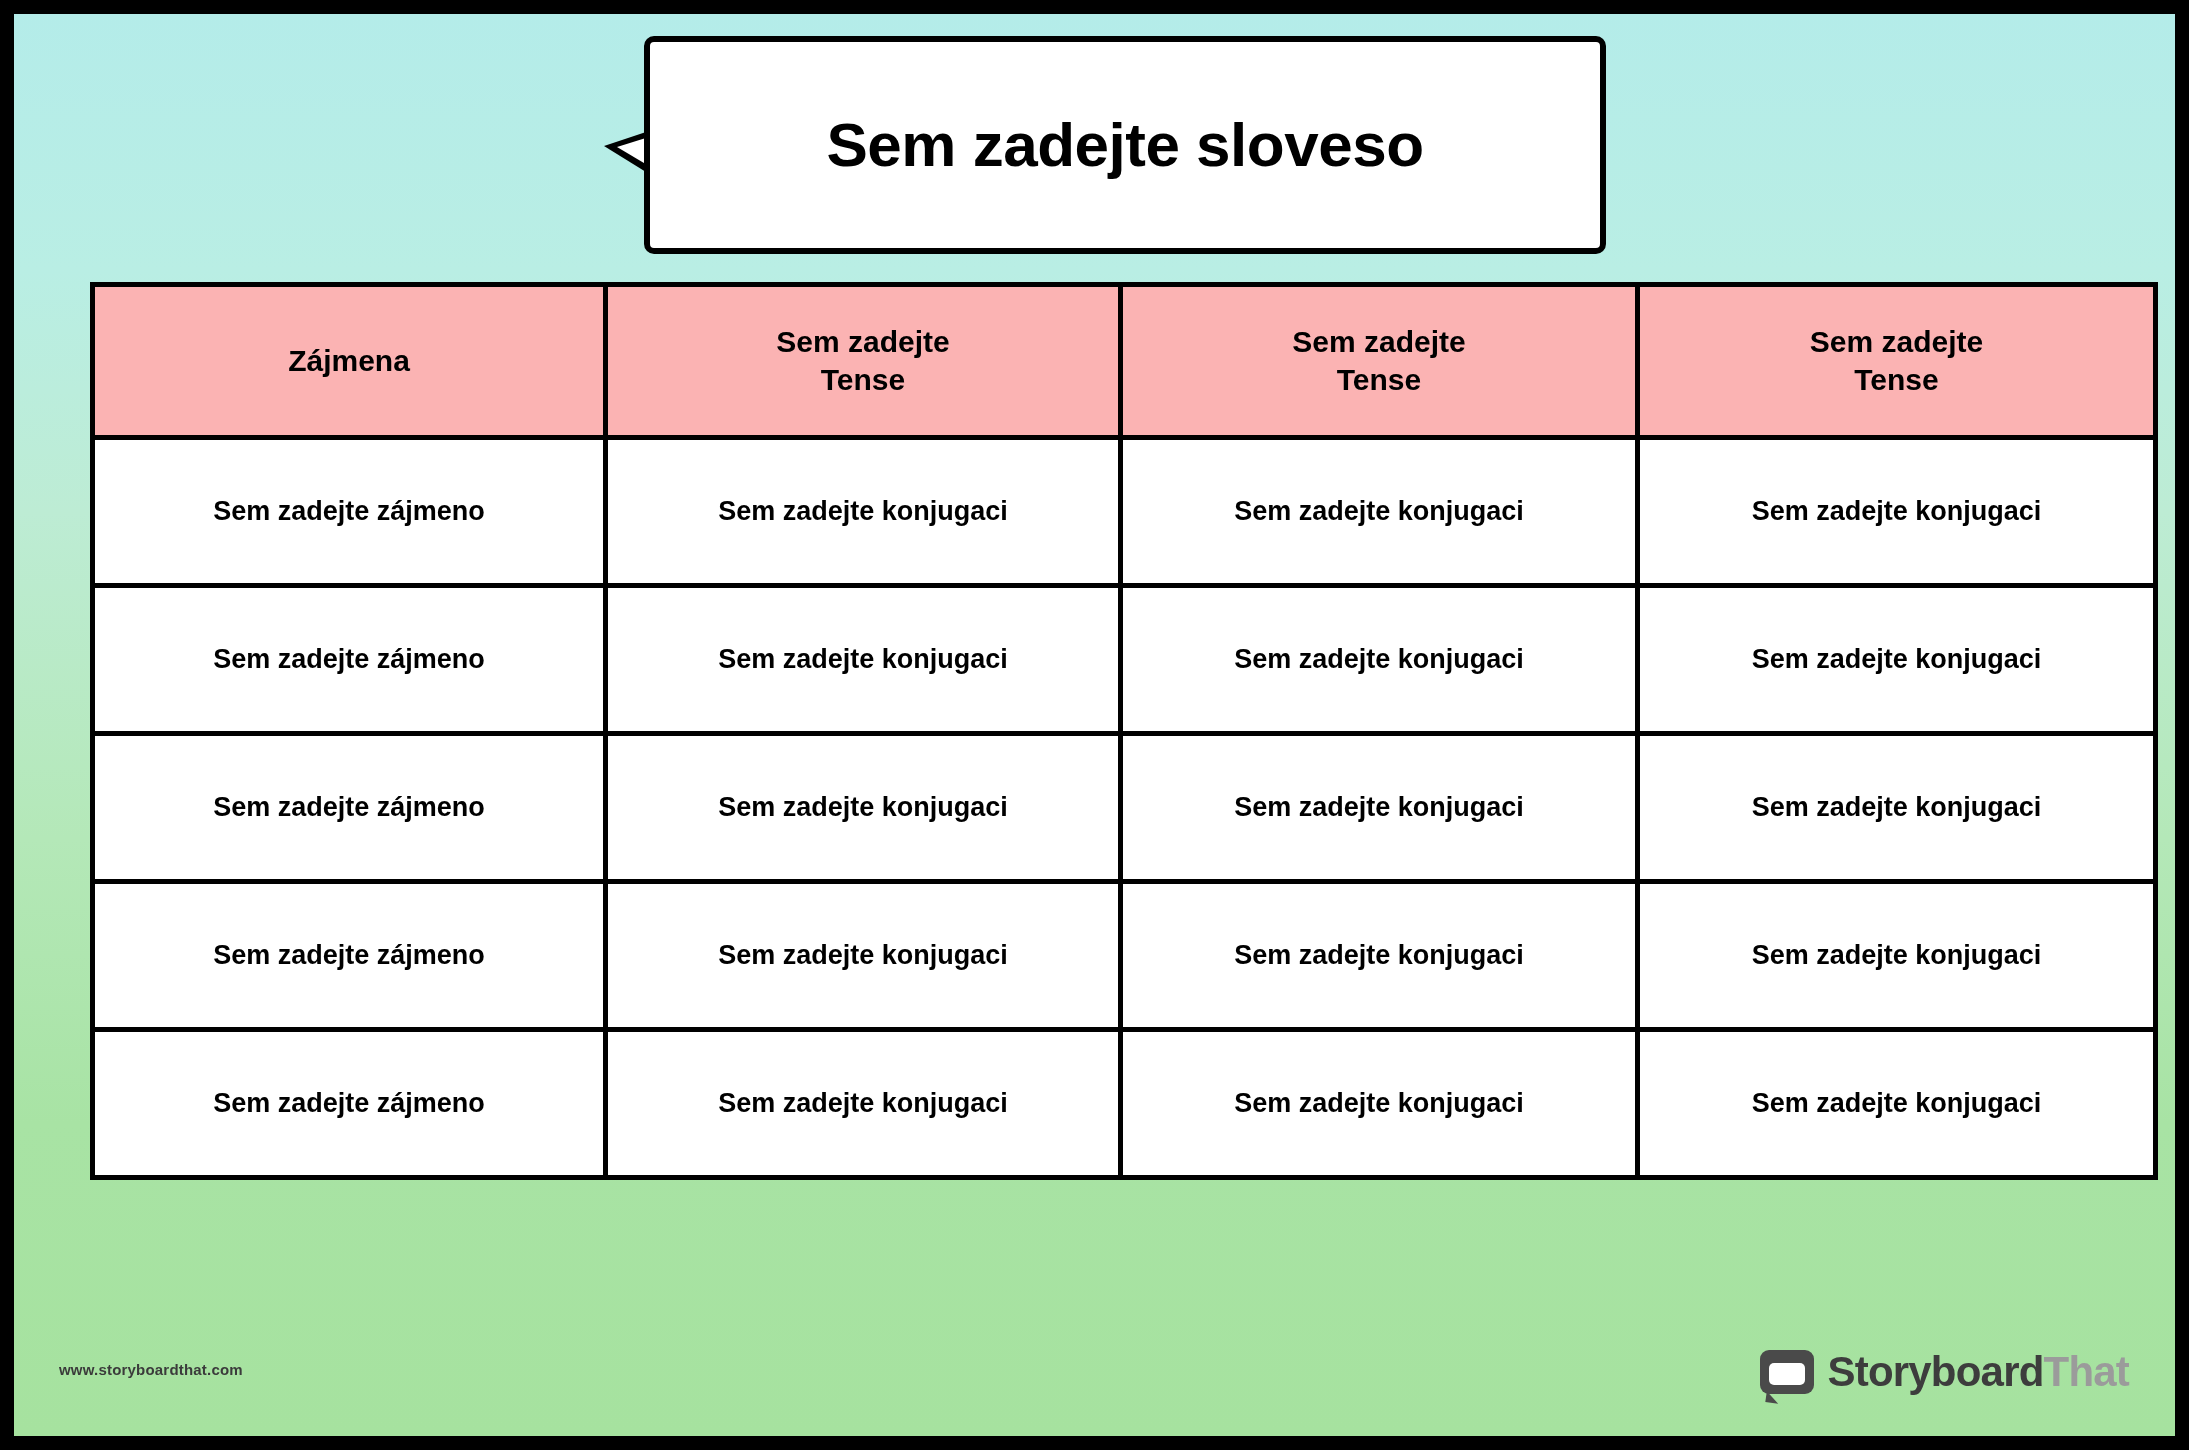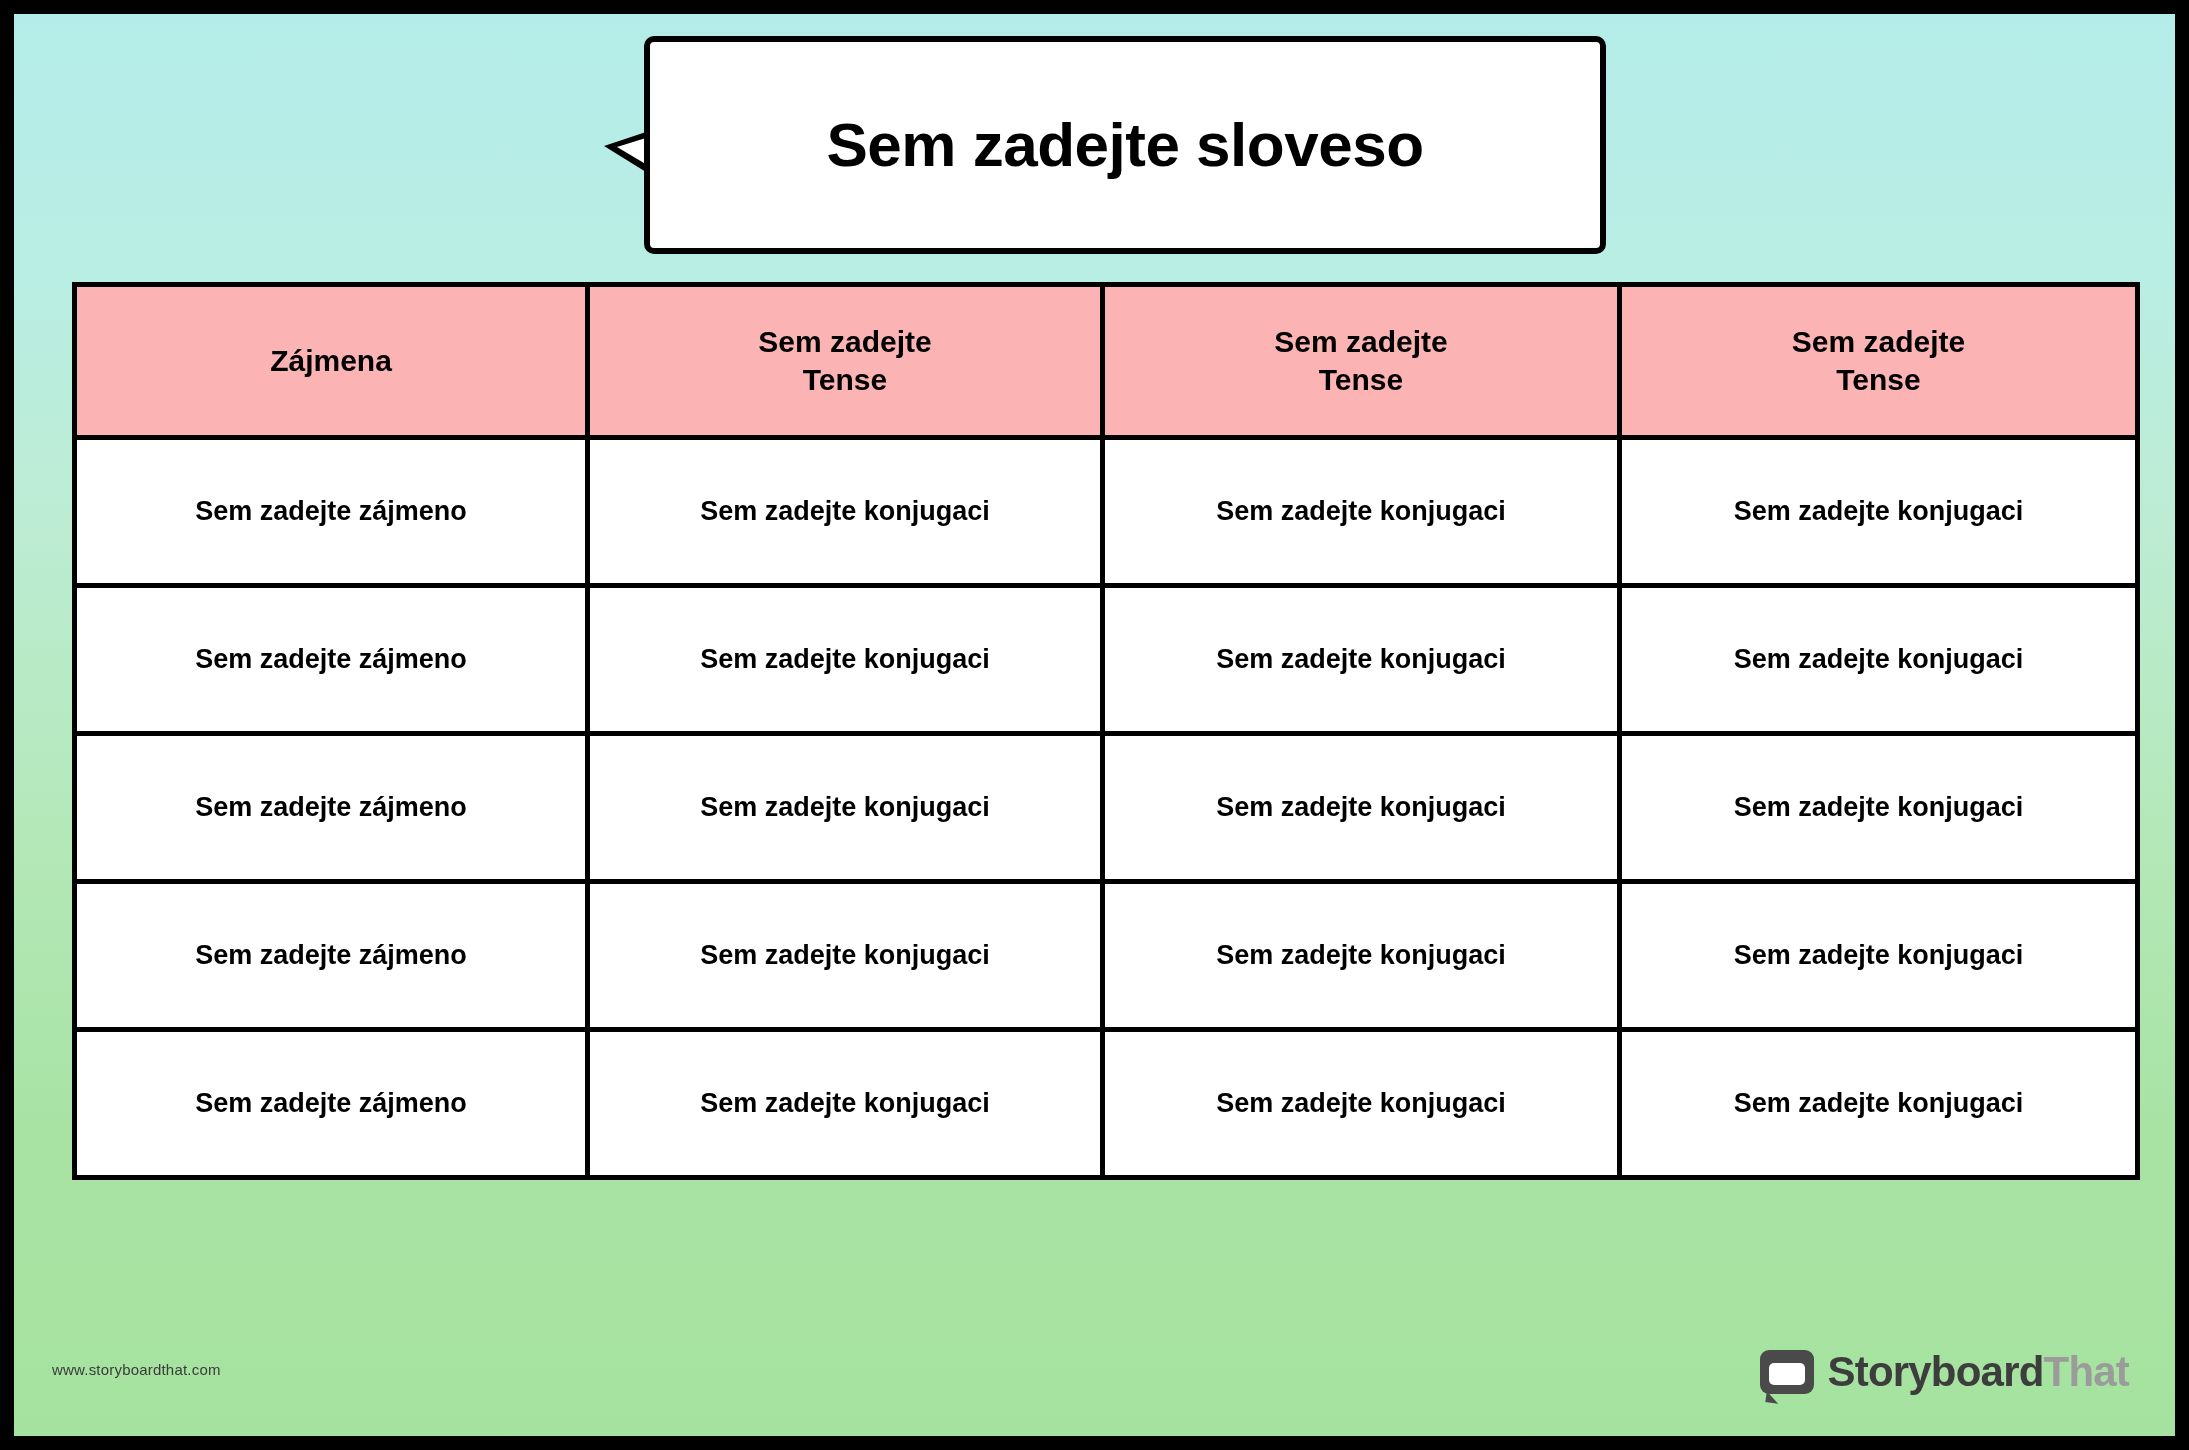--- a/index.html
+++ b/index.html
@@ -72,21 +72,21 @@
     width: 0;
     height: 0;
     border-top: 10px solid transparent;
     border-bottom: 19px solid transparent;
     border-right: 32px solid #ffffff;
   }
 
   
   .table-wrap {
     position: absolute;
-    left: 58px;
+    left: 76px;
     top: 268px;
     width: 2043px;
   }
   table.grid {
     border-collapse: separate;
     border-spacing: 5px;
     width: 2043px;
     background: #000000;
     table-layout: fixed;
   }
@@ -122,24 +122,24 @@
     font-family: Liberation Sans, sans-serif;
   }
   .col-1 { width: 508px; }
   .col-2 { width: 510px; }
   .col-3 { width: 512px; }
   .col-4 { width: 513px; }
 
   
   .site-url {
     position: absolute;
-    left: 38px;
+    left: 45px;
     bottom: 58px;
     font-size: 15px;
-    font-weight: normal;
+    font-weight: bold;
     color: #3b3b3b;
     letter-spacing: 0.2px;
   }
   .brand {
     position: absolute;
     right: 46px;
     bottom: 40px;
     display: flex;
     align-items: center;
     gap: 14px;

